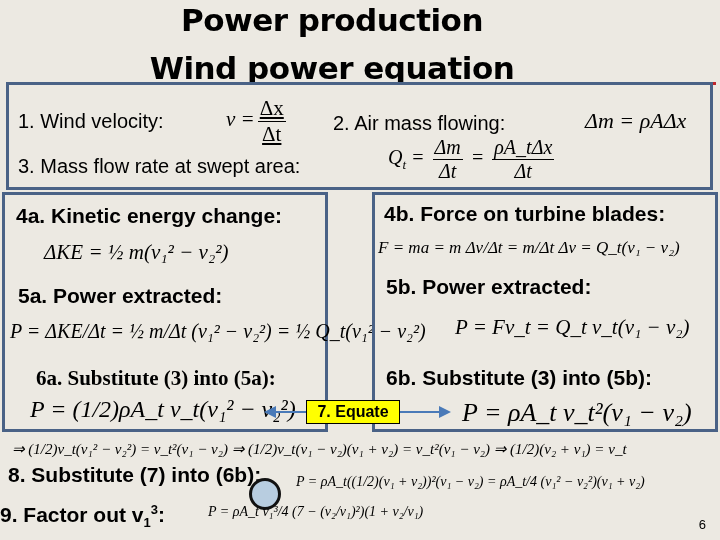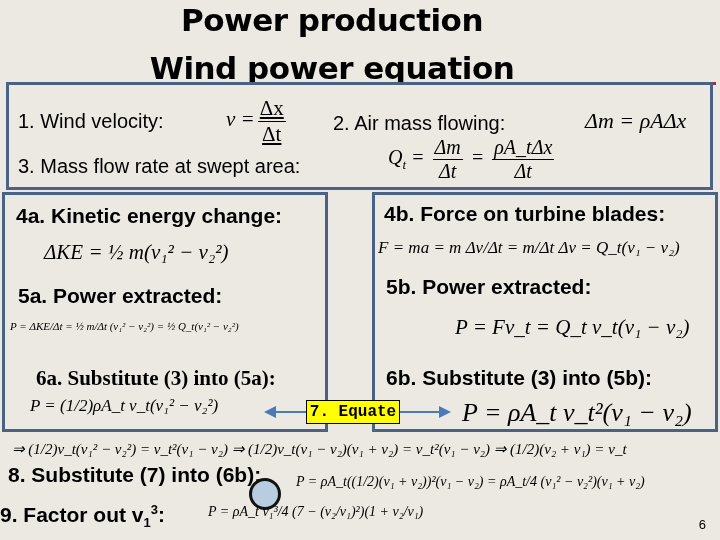--- a/index.html
+++ b/index.html
@@ -10,21 +10,21 @@
   .redline{position:absolute;height:3px;background:#c0262c;}
   .box{position:absolute;border:3px solid #4a6286;box-sizing:border-box;}
   .lbl{position:absolute;font-size:20px;white-space:nowrap;}
   .lbl-b{font-weight:bold;font-size:21px;}
   .math{position:absolute;font-family:"Liberation Serif",serif;font-style:italic;white-space:nowrap;}
   .frac{display:inline-block;vertical-align:middle;text-align:center;margin:0 3px;}
   .frac .n{display:block;border-bottom:1px solid #000;padding:0 2px;}
   .frac .d{display:block;padding:0 2px;}
   .dn{font-size:0.65em;vertical-align:sub;font-style:italic;}
   .rom{font-style:normal;text-decoration:underline;}
-  .equate{position:absolute;left:306px;top:400px;width:92px;height:22px;background:#ffff00;border:1px solid #000;font-weight:bold;font-size:16px;text-align:center;line-height:22px;font-family:Liberation Mono, monospace;}
+  .equate{position:absolute;left:306px;top:400px;width:92px;height:22px;background:#ffff00;border:1px solid #000;font-weight:bold;font-size:16px;text-align:center;line-height:22px;}
   .arrow{position:absolute;height:2px;background:#4a7ab8;}
   .ahead{position:absolute;width:0;height:0;border-top:6px solid transparent;border-bottom:6px solid transparent;}
   .circle{position:absolute;left:249px;top:478px;width:32px;height:32px;border-radius:50%;background:#b8cde0;border:3px solid #111;box-sizing:border-box;}
   .pagenum{position:absolute;right:14px;bottom:8px;font-size:13px;}
 </style>
 </head>
 <body>
 
 <div class="title t1">Power production</div>
 <div class="title t2">Wind power equation</div>
@@ -43,23 +43,23 @@
 <div class="math" style="left:388px;top:136px;font-size:20px;">
   <span>Q</span><span class="dn">t</span> =
   <span class="frac"><span class="n">Δm</span><span class="d">Δt</span></span> =
   <span class="frac"><span class="n">ρA_tΔx</span><span class="d">Δt</span></span>
 </div>
 
 <div class="box" style="left:2px;top:192px;width:326px;height:240px;"></div>
 <div class="lbl lbl-b" style="left:16px;top:204px;">4a. Kinetic energy change:</div>
 <div class="math" style="left:44px;top:240px;font-size:21px;">ΔKE = ½ m(v₁² − v₂²)</div>
 <div class="lbl lbl-b" style="left:18px;top:284px;">5a. Power extracted:</div>
-<div class="math" style="left:10px;top:320px;font-size:11px;">P = ΔKE/Δt = ½ m/Δt (v₁² − v₂²) = ½ Q_t(v₁² − v₂²)</div>
+<div class="math" style="left:10px;top:320px;font-size:20px;">P = ΔKE/Δt = ½ m/Δt (v₁² − v₂²) = ½ Q_t(v₁² − v₂²)</div>
 <div class="lbl lbl-b" style="left:36px;top:366px;font-family:Liberation Serif, serif;">6a. Substitute (3) into (5a):</div>
-<div class="math" style="left:30px;top:396px;font-size:17px;">P = (1/2)ρA_t v_t(v₁² − v₂²)</div>
+<div class="math" style="left:30px;top:396px;font-size:24px;">P = (1/2)ρA_t v_t(v₁² − v₂²)</div>
 
 <div class="box" style="left:372px;top:192px;width:346px;height:240px;"></div>
 <div class="lbl lbl-b" style="left:384px;top:202px;">4b. Force on turbine blades:</div>
 <div class="math" style="left:378px;top:238px;font-size:17px;">F = ma = m Δv/Δt = m/Δt Δv = Q_t(v₁ − v₂)</div>
 <div class="lbl lbl-b" style="left:386px;top:275px;">5b. Power extracted:</div>
 <div class="math" style="left:455px;top:315px;font-size:21px;text-align:right;">P = Fv_t = Q_t v_t(v₁ − v₂)</div>
 <div class="lbl lbl-b" style="left:386px;top:366px;">6b. Substitute (3) into (5b):</div>
 <div class="math" style="left:462px;top:398px;font-size:26px;">P = ρA_t v_t²(v₁ − v₂)</div>
 
 <div class="arrow" style="left:274px;top:411px;width:32px;"></div>

